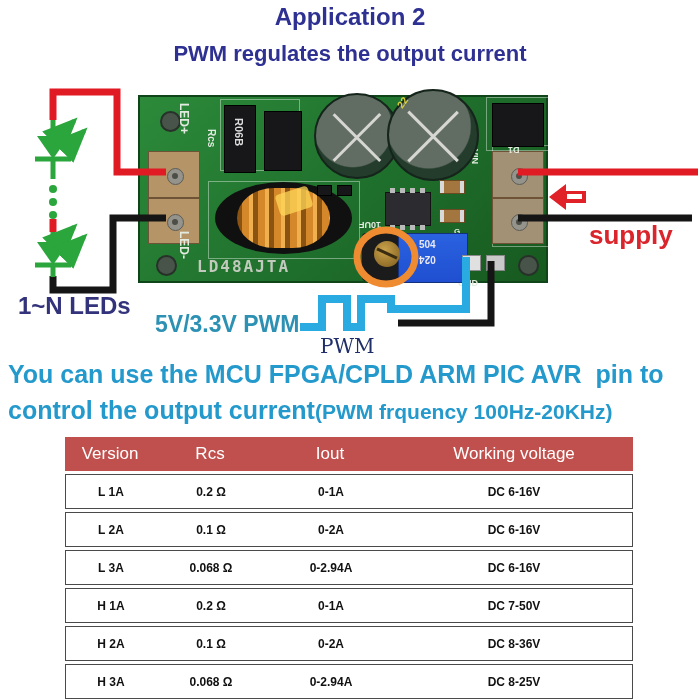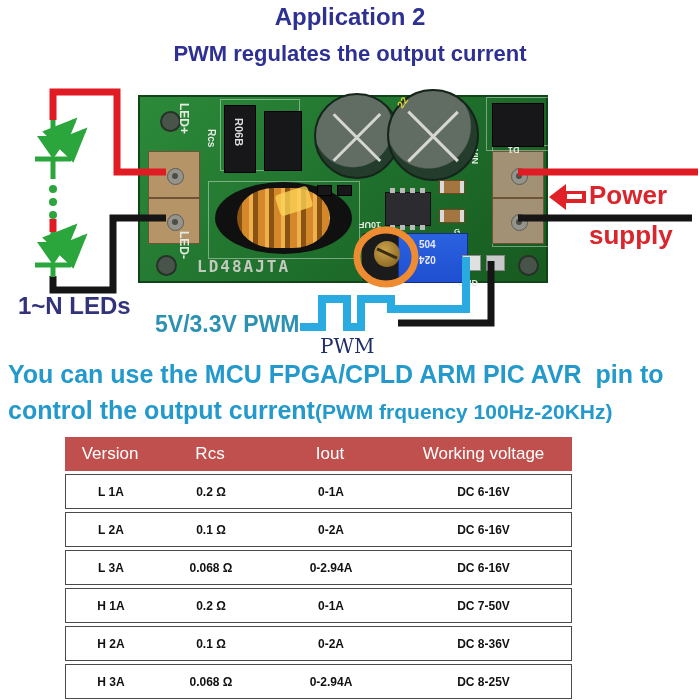--- a/index.html
+++ b/index.html
@@ -38,21 +38,21 @@
   .vtext{writing-mode:vertical-rl;text-orientation:mixed;}
   .r180{transform:rotate(180deg);}
   .outline{border:1px solid rgba(255,255,255,.4);}
   .cap{border-radius:50%;background:radial-gradient(circle at 45% 40%,#616d63 0 58%,#243c2c 60%);
        border:2px solid #15251b;}
   .cap .cx{position:absolute;left:10%;top:50%;width:80%;height:3px;background:#d6d6d2;}
   .chip-brown{background:#a4763f;border:1px solid #6b4a22;}
   .chip-brown:before,.chip-brown:after{content:"";position:absolute;top:0;width:4px;height:100%;background:#d9d9d9;}
   .chip-brown:before{left:0;} .chip-brown:after{right:0;}
   
-  #spec-table{left:65px;top:437px;width:507px;}
+  #spec-table{left:65px;top:437px;width:568px;}
   .thead{display:grid;grid-template-columns:90px 110px 130px 1fr;height:34px;
          background:var(--table_header_red);color:#fff;font-size:17px;align-items:center;}
   .thead div{text-align:center;}
   .trow{display:grid;grid-template-columns:90px 110px 130px 1fr;height:33px;margin-top:3px;
         border:1px solid #4a4a4a;align-items:center;background:#fff;}
   .trow div{text-align:center;font-size:12px;font-weight:bold;color:#111;}
   svg{position:absolute;left:0;top:0;pointer-events:none;}
   .z1{z-index:1}.z2{z-index:2}.z3{z-index:3}
 </style>
 </head>
@@ -198,21 +198,20 @@
 
     <polygon points="549,197 566,184 566,191 586,191 586,203 566,203 566,210" fill="#e02228"></polygon>
     <rect x="567" y="194" width="15" height="5" fill="#ffffff"></rect>
 
     <ellipse cx="386" cy="257" rx="29" ry="27" stroke="#ef8b30" stroke-width="7" fill="none"></ellipse>
   </svg>
 
   <div class="abs leds-label z3">1~N LEDs</div>
   <div class="abs pwm-input-label z3">5V/3.3V PWM</div>
   <div class="abs pwm-wave-label z3">PWM</div>
-  <div class="abs power1 z3">Power</div>
   <div class="abs power2 z3">supply</div>
 
   <div class="abs desc1 z3">You can use the MCU FPGA/CPLD ARM PIC AVR  pin to</div>
   <div class="abs desc2 z3"><span>control the output current</span><span class="paren">(PWM frquency 100Hz-20KHz)</span></div>
 
   <div id="spec-table" class="abs z3">
     <div class="thead">
         <div>Version</div>
         <div>Rcs</div>
         <div>Iout</div>

